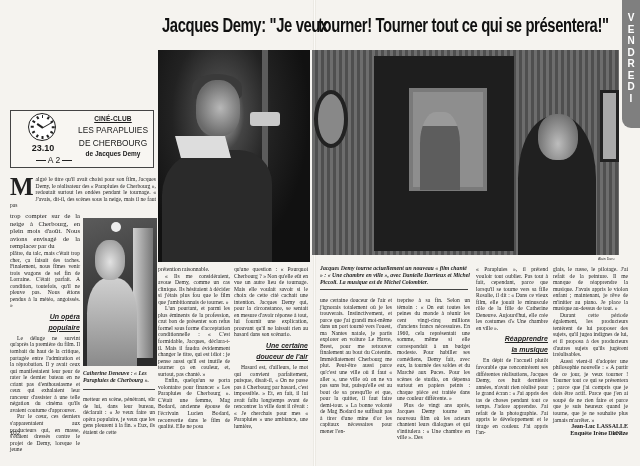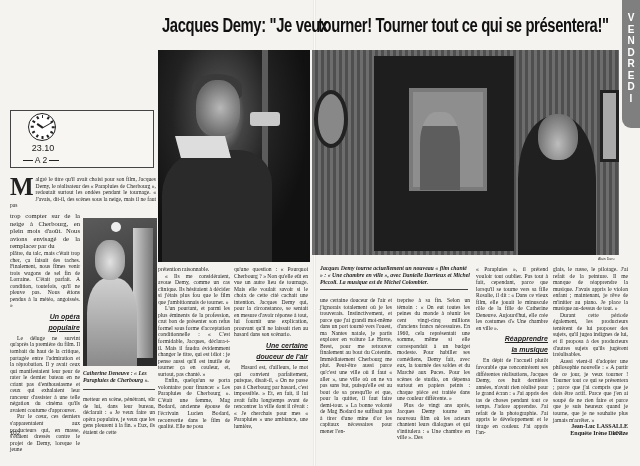--- a/index.html
+++ b/index.html
@@ -15,22 +15,22 @@
   .tv-badge { position: absolute; left: 10px; top: 14px; width: 145px; height: 82px; background: #8d8d8d; border-radius: 48% / 42%; display: flex; flex-direction: column; align-items: center; justify-content: center; }
   .tv-day { font-family: "Liberation Sans", sans-serif; font-weight: bold; font-size: 29px; color: #fff; letter-spacing: -1px; transform: scaleX(0.85); line-height: 1; }
   .tv-date { font-family: "Liberation Sans", sans-serif; font-weight: bold; font-size: 11px; color: #fff; margin-top: 3px; transform: scaleX(0.9); }
 
   
   .sched-box { position: absolute; left: 10px; top: 110px; width: 144px; height: 58px; border: 1px solid #444; background: #f8f6f2; }
   .clock { position: absolute; left: 17px; top: 2px; width: 28px; height: 28px; border: 1.5px solid #222; border-radius: 50%; background: #fff; }
   .clock .tick { position: absolute; left: 12.5px; top: 1px; width: 1.5px; height: 3px; background: #222; transform-origin: 0.75px 12px; }
   .clock .hand-h { position: absolute; left: 12.5px; top: 7px; width: 1.6px; height: 7px; background: #222; transform-origin: 0.8px 7px; transform: rotate(-55deg); }
   .clock .hand-m { position: absolute; left: 12.5px; top: 4px; width: 1.4px; height: 10px; background: #222; transform-origin: 0.7px 10px; transform: rotate(60deg); }
-  .sched-time { position: absolute; left: 6px; top: 32px; width: 52px; text-align: center; font-family: "Liberation Sans", sans-serif; font-weight: normal; font-size: 9px; }
-  .sched-channel { position: absolute; left: 4px; top: 44px; width: 52px; text-align: center; font-family: "Liberation Sans", sans-serif; font-size: 8.5px; }
+  .sched-time { position: absolute; left: 6px; top: 32px; width: 52px; text-align: center; font-family: "Liberation Sans", sans-serif; font-weight: bold; font-size: 9px; }
+  .sched-channel { position: absolute; left: 17px; top: 44px; width: 52px; text-align: center; font-family: "Liberation Sans", sans-serif; font-size: 8.5px; }
   .sched-channel::before, .sched-channel::after { content: ""; display: inline-block; width: 10px; height: 1px; background: #222; vertical-align: middle; margin: 0 2px; }
   .sched-info { position: absolute; left: 62px; top: 4px; width: 80px; text-align: center; font-family: "Liberation Sans", sans-serif; }
   .sched-cat { font-size: 6.5px; font-weight: bold; text-decoration: underline; letter-spacing: 0.2px; }
   .sched-title { font-size: 9.5px; line-height: 11px; transform: scaleX(0.88); margin-top: 2px; }
   .sched-by { font-size: 6.5px; font-weight: bold; margin-top: 2px; }
 
   
   .headline { position: absolute; top: 14px; font-family: "Liberation Sans", sans-serif; font-weight: bold; font-size: 20px; color: #111; white-space: nowrap; transform-origin: left top; letter-spacing: -0.5px; }
   .headline-left { left: 162px; transform: scaleX(0.74); }
   .headline-right { left: 318px; transform: scaleX(0.74); }
@@ -98,20 +98,26 @@
       <div class="tick" style="transform:rotate(210deg)"></div>
       <div class="tick" style="transform:rotate(240deg)"></div>
       <div class="tick" style="transform:rotate(270deg)"></div>
       <div class="tick" style="transform:rotate(300deg)"></div>
       <div class="tick" style="transform:rotate(330deg)"></div>
       <div class="hand-h"></div>
       <div class="hand-m"></div>
     </div>
     <div class="sched-time">23.10</div>
     <div class="sched-channel">A 2</div>
+    <div class="sched-info">
+      <div class="sched-cat">CINÉ-CLUB</div>
+      <div class="sched-title">LES PARAPLUIES</div>
+      <div class="sched-title">DE CHERBOURG</div>
+      <div class="sched-by">de Jacques Demy</div>
+    </div>
   </div>
 
   <div class="headline headline-left">Jacques Demy: "Je veux</div>
   <div class="headline headline-right">tourner! Tourner tout ce qui se présentera!"</div>
 
   <div class="side-tab">
     <span>V</span>
     <span>E</span>
     <span>N</span>
     <span>D</span>

